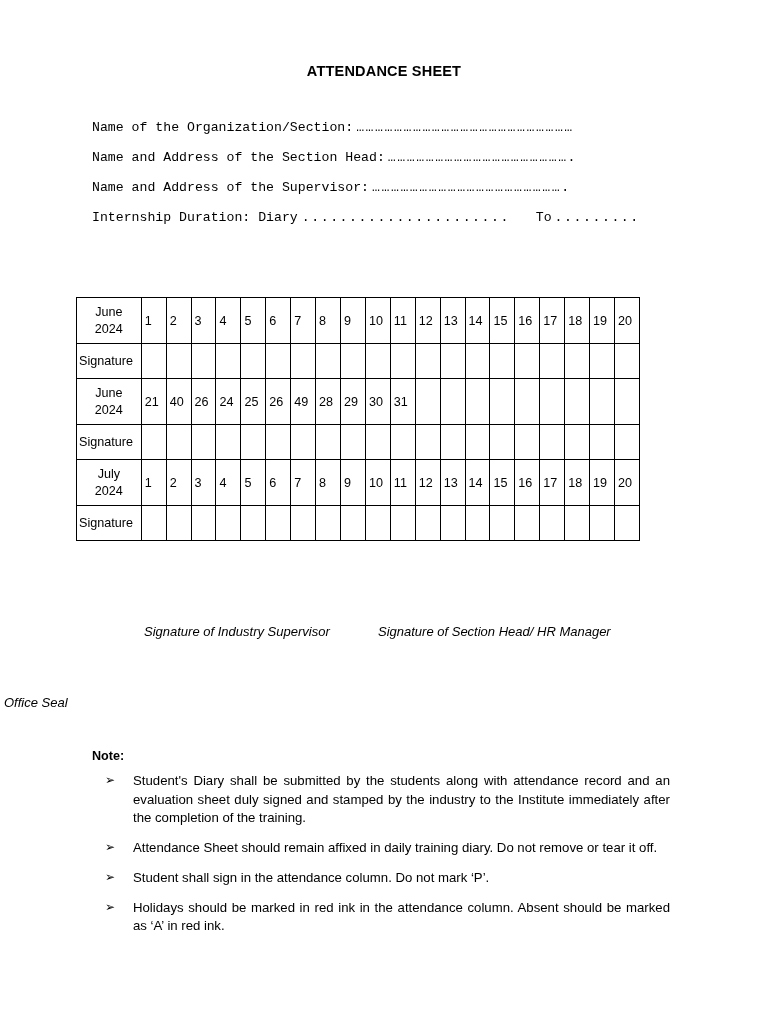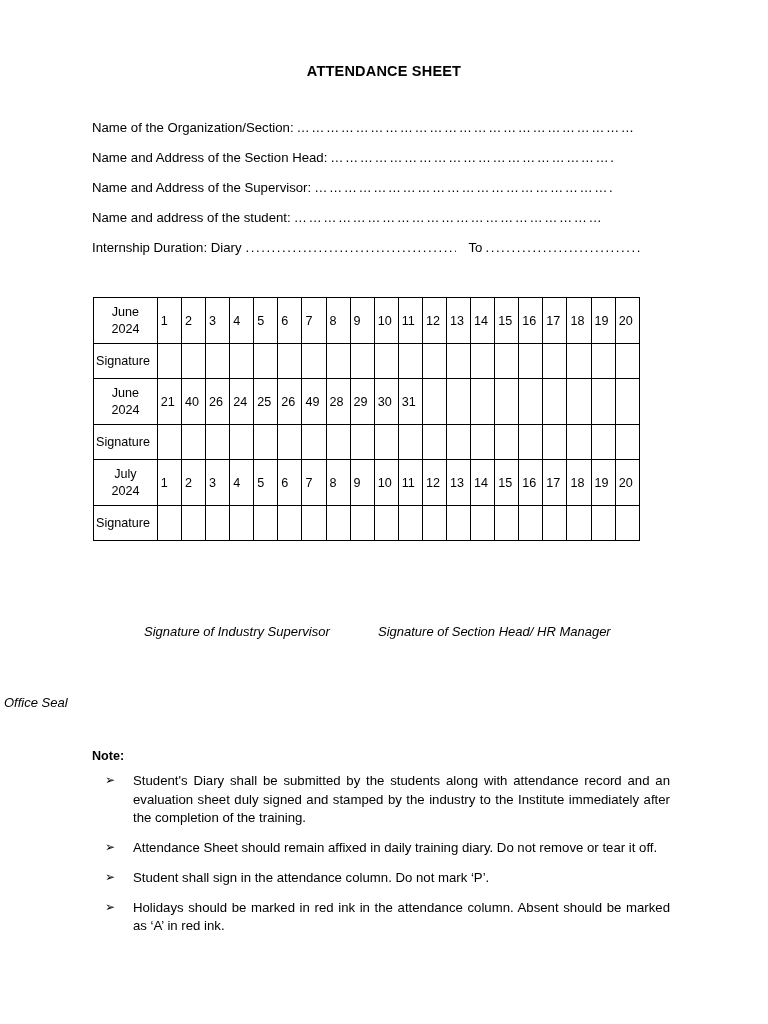--- a/index.html
+++ b/index.html
@@ -42,20 +42,21 @@
     left: 92px;
     top: 120px;
     width: 550px;
   }
   .field-row {
     height: 30px;
     font-size: 13.2px;
     white-space: nowrap;
     display: flex;
     align-items: flex-start;
+    font-family: Liberation Mono, monospace;
   }
   .field-label {
     flex: 0 0 auto;
   }
   .leader {
     flex: 1 1 auto;
     overflow: hidden;
     white-space: nowrap;
     letter-spacing: 1.55px;
     font-size: 13.2px;
@@ -64,26 +65,26 @@
   }
   .leader-fixed {
     flex: 0 0 auto;
     overflow: hidden;
     white-space: nowrap;
     letter-spacing: 1.55px;
     font-size: 13.2px;
     margin-left: 4px;
   }
   .leader-fixed.w-from { width: 210px; }
-  .to-label { flex: 0 0 auto; margin-left: 13px; text-align: center; }
+  .to-label { flex: 0 0 auto; margin-left: 24px; text-align: center; }
 
   
   .att-table {
     position: absolute;
-    left: 93px;
+    left: 76px;
     top: 297px;
     border-collapse: collapse;
     table-layout: fixed;
     border-radius: 8px;
   }
   .att-table td {
     border: 1px solid #000000;
     font-size: 12.6px;
     padding: 0;
     vertical-align: middle;
@@ -173,24 +174,20 @@
       <span class="field-label">Name of the Organization/Section:</span>
       <span class="leader">……………………………………………………………</span>
     </div>
     <div class="field-row">
       <span class="field-label">Name and Address of the Section Head:</span>
       <span class="leader">………………………………………………….</span>
     </div>
     <div class="field-row">
       <span class="field-label">Name and Address of the Supervisor:</span>
       <span class="leader">…………………………………………………….</span>
-    </div>
-    <div class="field-row">
-      <span class="field-label">Name and address of the student:</span>
-      <span class="leader">………………………………………………………</span>
     </div>
     <div class="field-row">
       <span class="field-label">Internship Duration: Diary</span>
       <span class="leader-fixed w-from">...........................................</span>
       <span class="to-label">To</span>
       <span class="leader">............................................</span>
     </div>
   </div>
 
   <table class="att-table">

